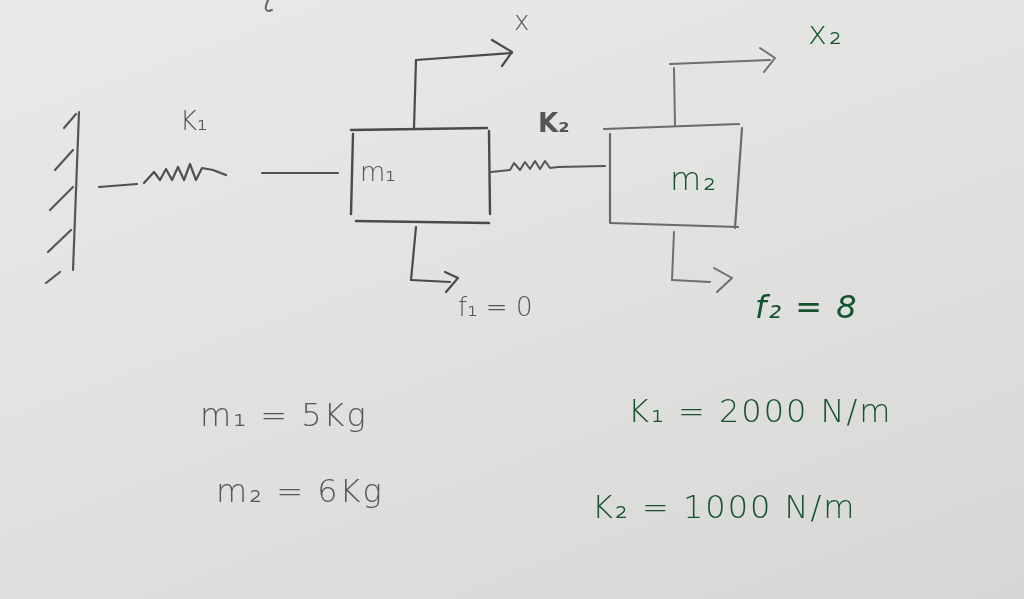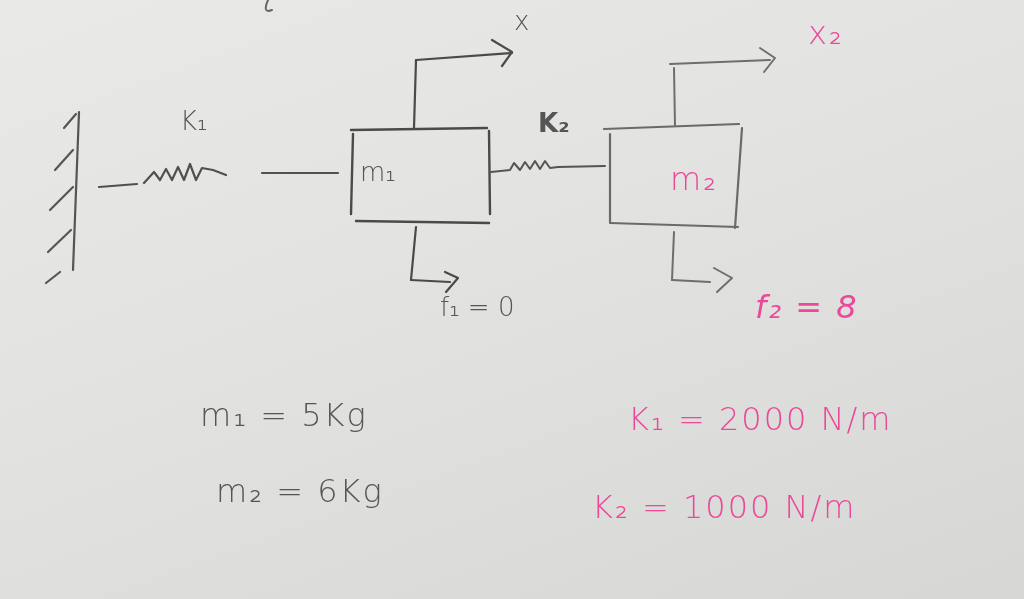--- a/index.html
+++ b/index.html
@@ -13,21 +13,21 @@
   #sketch { position: absolute; left: 0; top: 0; }
   .hand {
     position: absolute;
     font-family: "DejaVu Sans", sans-serif;
     color: #555;
     white-space: nowrap;
     transform-origin: left center;
   }
   .lbl-sm { font-size: 26px; font-weight: 300; }
   .lbl-md { font-size: 32px; font-weight: 300; letter-spacing: 2px; }
-  .faint { color: #ec4899; }
+  .faint { color: #14532d; }
 </style>
 </head>
 <body>
 
 <svg id="sketch" width="1024" height="599" viewBox="0 0 1024 599" fill="none" stroke-linecap="round" stroke-linejoin="round">
 
   <path d="M268 0 Q262 14 272 10" stroke="#666" stroke-width="2"></path>
 
   <g stroke="#555" stroke-width="2.2">
     <line x1="79" y1="112" x2="73" y2="270"></line>
@@ -83,19 +83,19 @@
 
 <div class="hand lbl-sm" style="left:180px;top:106px;">K₁</div>
 <div class="hand lbl-sm" style="left:538px;top:108px;font-weight:bold;">K₂</div>
 
 <div class="hand lbl-sm" style="left:360px;top:157px;">m₁</div>
 <div class="hand lbl-md faint" style="left:670px;top:160px;">m₂</div>
 
 <div class="hand lbl-sm" style="left:514px;top:6px;">x</div>
 <div class="hand lbl-md faint" style="left:808px;top:14px;">x₂</div>
 
-<div class="hand lbl-sm" style="left:440px;top:292px;">f₁ = 0</div>
+<div class="hand lbl-sm" style="left:458px;top:292px;">f₁ = 0</div>
 <div class="hand lbl-md faint" style="left:755px;top:288px;font-style:italic;">f₂ = 8</div>
 
 <div class="hand lbl-md" style="left:200px;top:396px;">m₁ = 5Kg</div>
 <div class="hand lbl-md" style="left:216px;top:472px;">m₂ = 6Kg</div>
-<div class="hand lbl-md faint" style="left:628px;top:392px;margin-top:8px;">K₁ = 2000 N/m</div>
+<div class="hand lbl-md faint" style="left:628px;top:392px;">K₁ = 2000 N/m</div>
 <div class="hand lbl-md faint" style="left:592px;top:488px;">K₂ = 1000 N/m</div>
 
 </body></html>

